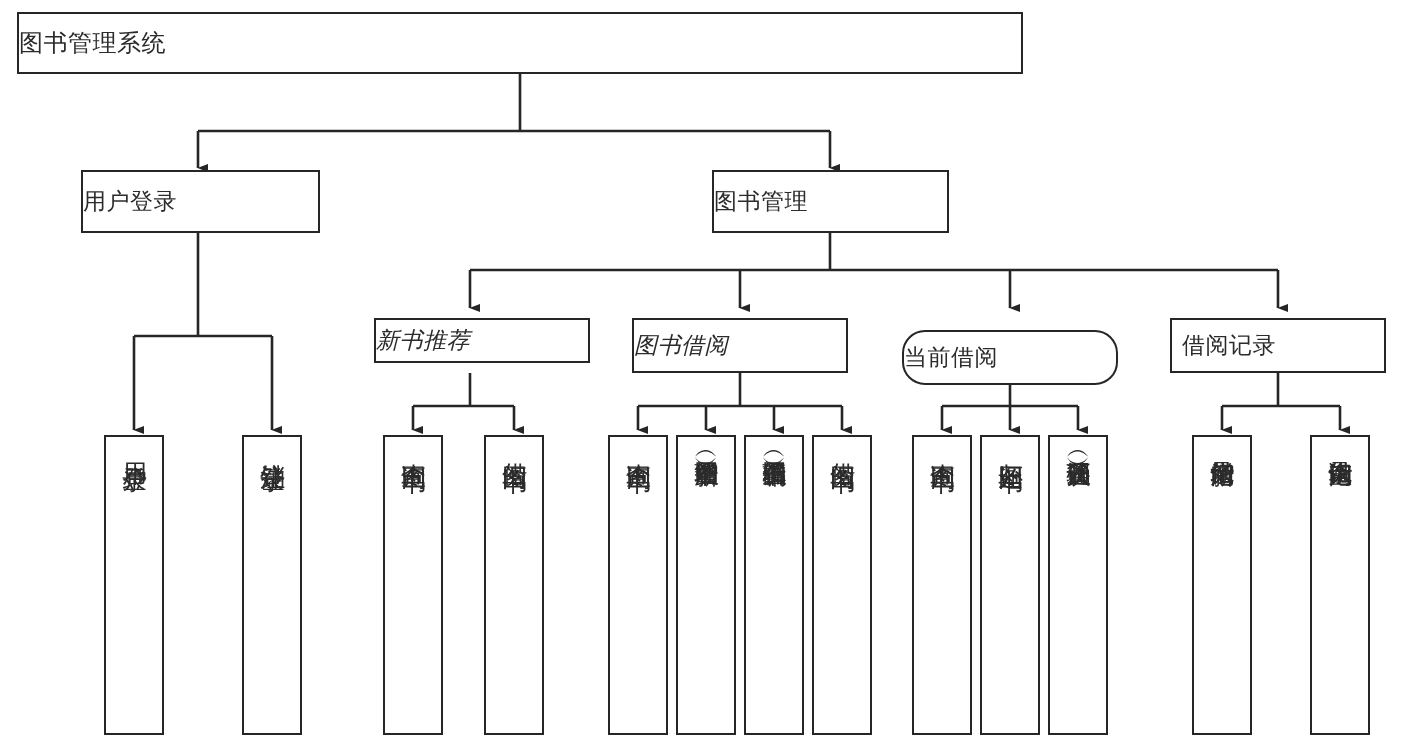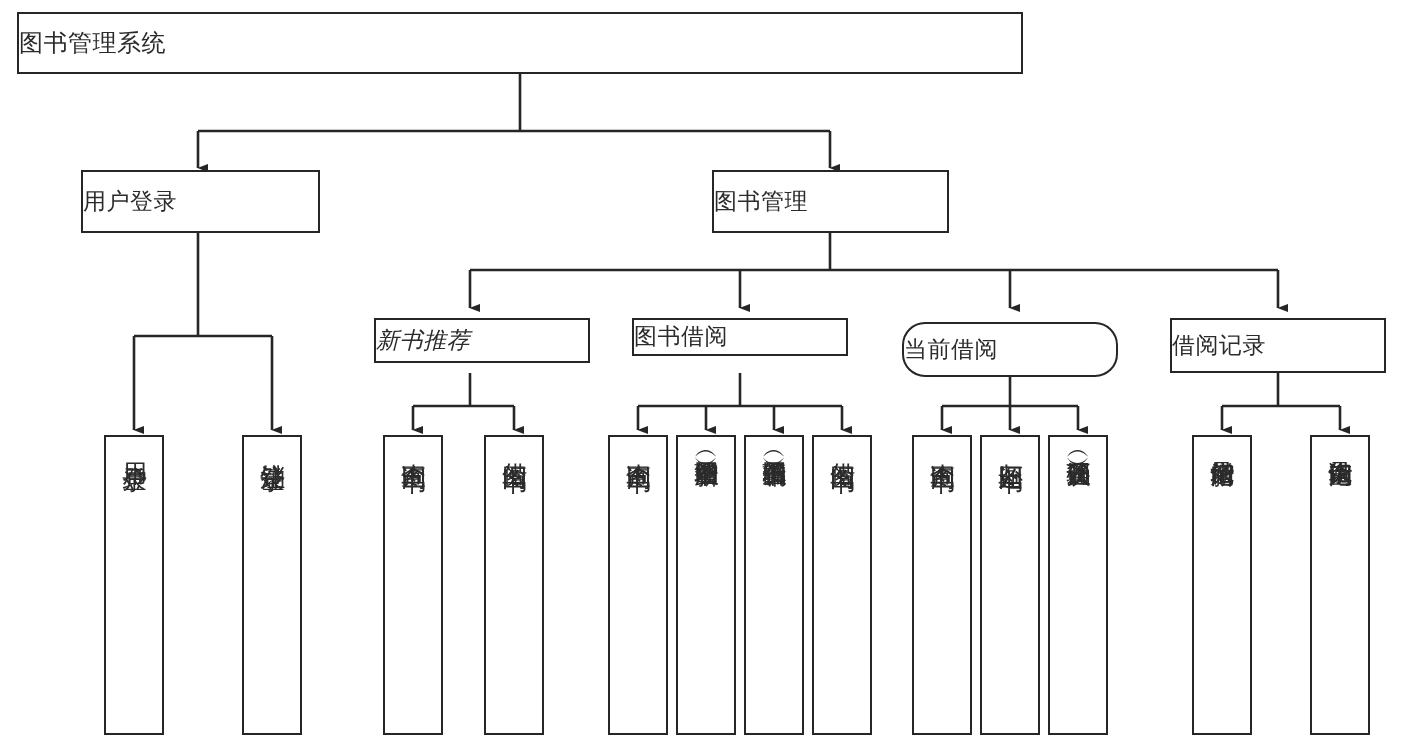--- a/index.html
+++ b/index.html
@@ -142,29 +142,29 @@
   </div>
 
   <div class="node horiz" style="left:712px; top:170px; width:237px; height:63px;font-family:Liberation Serif, serif;">
     <span class="node-label">图书管理</span>
   </div>
 
   <div class="node horiz" style="left:374px; top:318px; width:216px; height:45px;font-style:italic;">
     <span class="node-label">新书推荐</span>
   </div>
 
-  <div class="node horiz" style="left:632px; top:318px; width:216px; height:38px;">
+  <div class="node horiz" style="left:632px; top:318px; width:216px; height:55px;font-style:italic;">
     <span class="node-label">图书借阅</span>
   </div>
 
-  <div class="node horiz" style="left:902px; top:322px; width:216px; height:55px;border-radius:23px;">
+  <div class="node horiz" style="left:902px; top:330px; width:216px; height:55px;border-radius:23px;">
     <span class="node-label">当前借阅</span>
   </div>
 
-  <div class="node horiz" style="left:1170px; top:318px; width:216px; height:55px;">
+  <div class="node horiz" style="left:1170px; top:318px; width:216px; height:55px;padding-left:10px;">
     <span class="node-label">借阅记录</span>
   </div>
 
   <div class="node vert" style="left:104px; top:435px; width:60px; height:300px;">
     <span class="node-label">用户登录</span>
   </div>
 
   <div class="node vert" style="left:242px; top:435px; width:60px; height:300px;">
     <span class="node-label">注销登录</span>
   </div>

